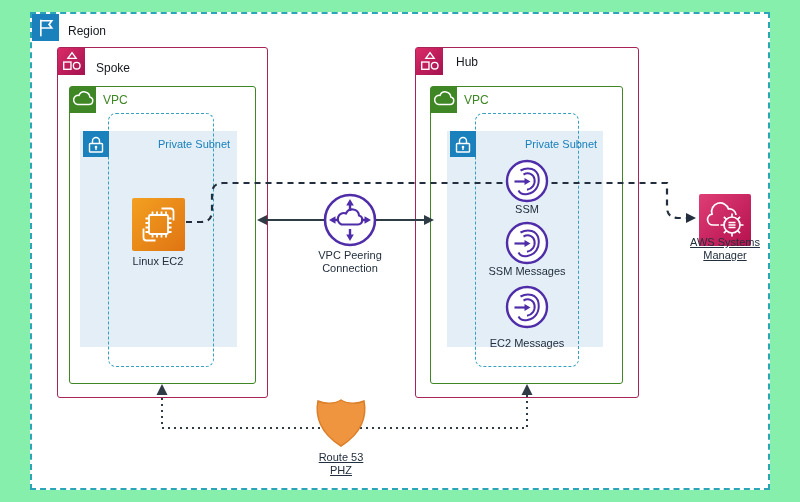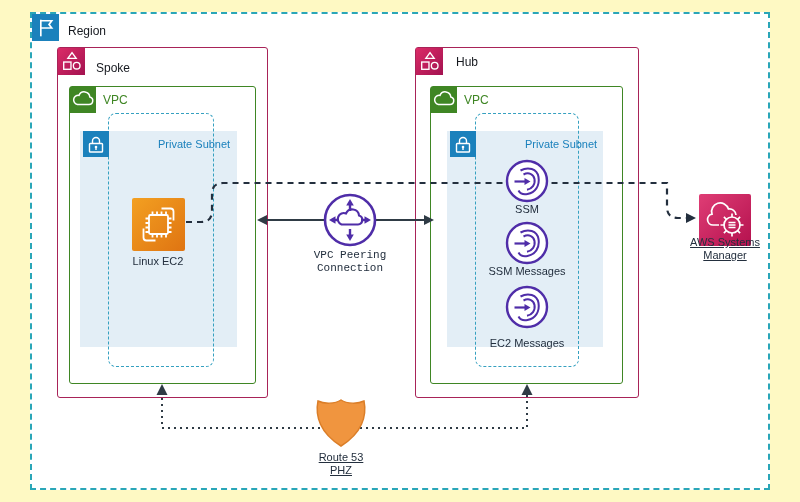--- a/index.html
+++ b/index.html
@@ -1,16 +1,16 @@
 <!DOCTYPE html>
 <html><head>
 <meta charset="utf-8">
 <style>
   html,body{margin:0;padding:0;background:#fff;}
-  #canvas{position:relative;width:800px;height:502px;background:#fef9c3;
+  #canvas{position:relative;width:800px;height:502px;background:#86efac;
     font-family:"Liberation Sans",sans-serif;overflow:hidden;}
   .abs{position:absolute;}
   .box{position:absolute;background:#fff;box-sizing:border-box;}
   .region{border:2px dashed #2aa6b8;}
   .group-pink{border:1.5px solid #a82358;border-radius:3px;}
   .vpc-green{border:1.5px solid #3f8624;border-radius:3px;}
   .subnet-fill{background:#e3eef6;}
   .subnet-dash{border:1.6px dashed #35a0c0;border-radius:8px;background:transparent;}
   .corner-icon{position:absolute;left:0;top:0;display:flex;align-items:center;justify-content:center;}
   .icon27{width:27px;height:27px;}
@@ -179,21 +179,21 @@
       <line x1="27" y1="18" x2="27" y2="11" stroke="#4f2da8" stroke-width="2.4"></line>
       <polygon points="27,6 23.2,12.5 30.8,12.5" fill="#4f2da8"></polygon>
       <line x1="27" y1="36" x2="27" y2="43" stroke="#4f2da8" stroke-width="2.4"></line>
       <polygon points="27,48 23.2,41.5 30.8,41.5" fill="#4f2da8"></polygon>
       <line x1="16" y1="27" x2="11" y2="27" stroke="#4f2da8" stroke-width="2.4"></line>
       <polygon points="6,27 12.5,23.2 12.5,30.8" fill="#4f2da8"></polygon>
       <line x1="38" y1="27" x2="43" y2="27" stroke="#4f2da8" stroke-width="2.4"></line>
       <polygon points="48,27 41.5,23.2 41.5,30.8" fill="#4f2da8"></polygon>
     </svg>
   </div>
-  <div class="lbl" style="left:295px;top:249px;width:110px;font-family:Liberation Mono, monospace;">
+  <div class="lbl" style="left:295px;top:249px;width:110px;">
     <div>VPC Peering</div>
     <div>Connection</div>
   </div>
 
   <div class="abs corner-icon bg-ssm" style="left:699px;top:194px;width:52px;height:52px;border-radius:2px;">
     <svg width="52" height="52" viewBox="0 0 52 52" fill="none" stroke="#fff" stroke-width="1.7">
       <path d="M20 31 H14 a5.5 5.5 0 0 1 -1 -10.9 A8.5 8.5 0 0 1 29.5 15 a6.5 6.5 0 0 1 7.5 6"></path>
       <circle cx="33" cy="31" r="8"></circle>
       <path d="M41 31 H44.5 M38.7 36.7 L41.1 39.1 M33 39 V42.5 M27.3 36.7 L24.9 39.1 M25 31 H21.5 M27.3 25.3 L24.9 22.9 M33 23 V19.5 M38.7 25.3 L41.1 22.9"></path>
       <path d="M29.5 28.5 h7 M29.5 31 h7 M29.5 33.5 h7" stroke-width="1.3"></path>

